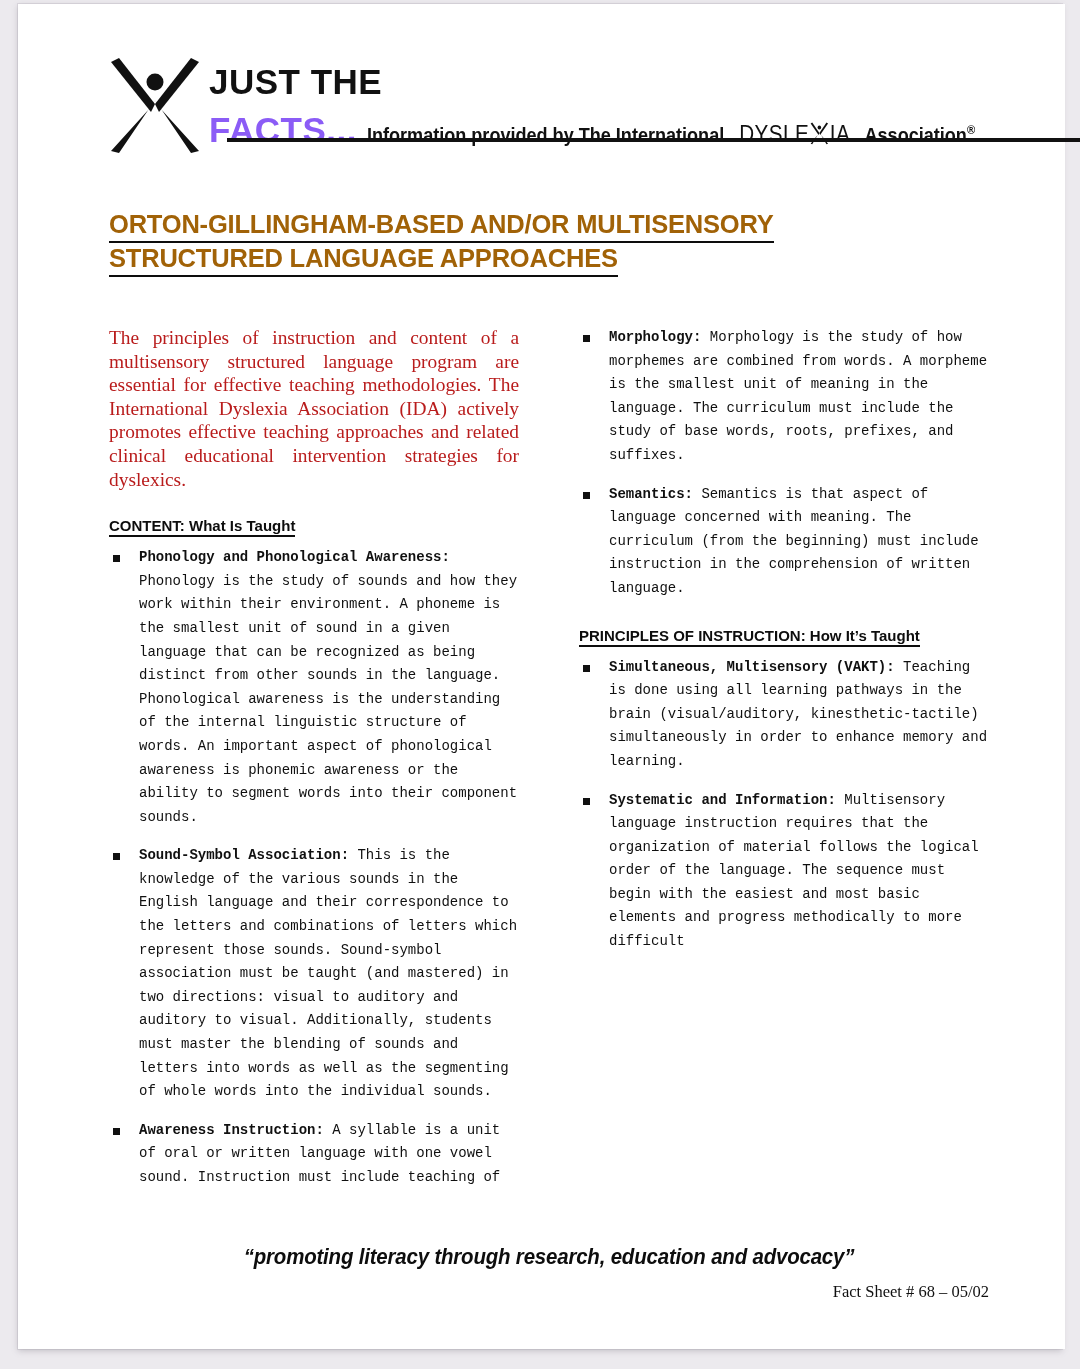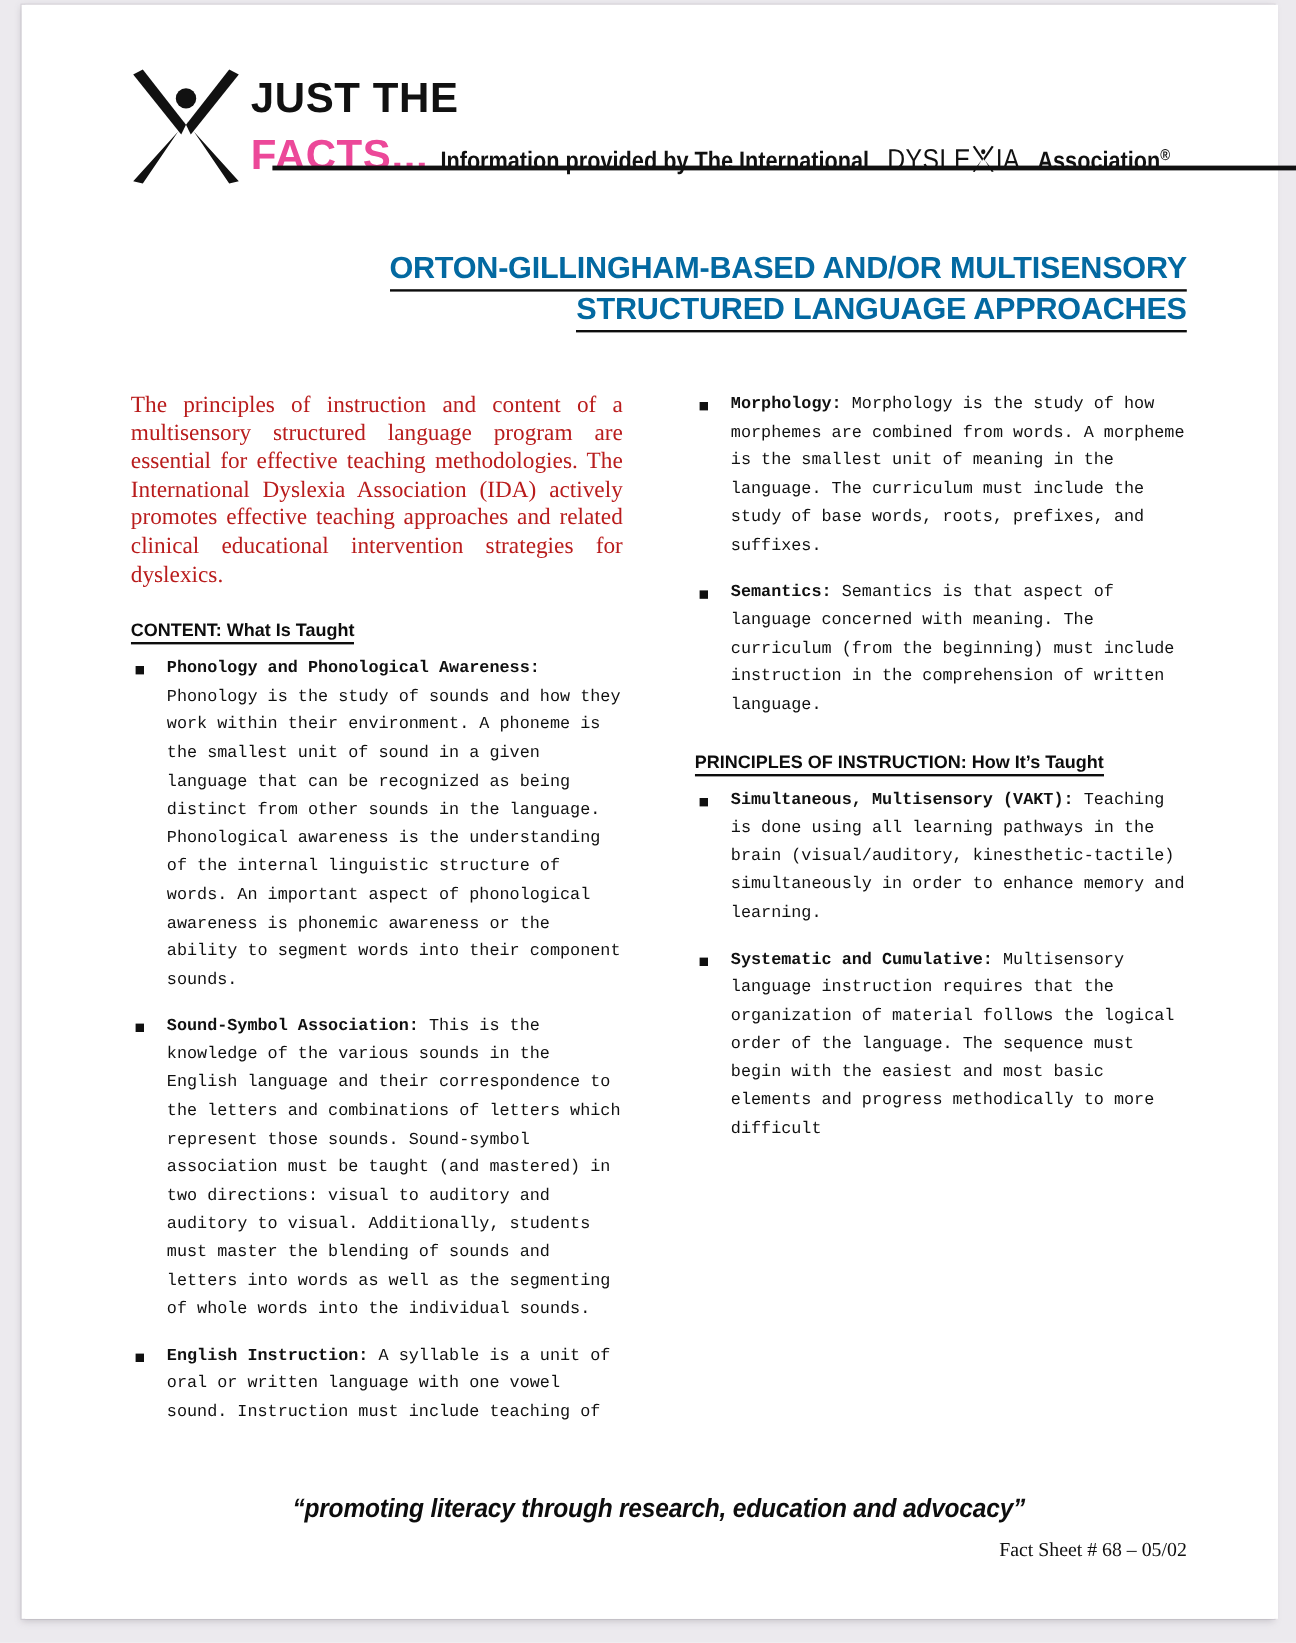--- a/index.html
+++ b/index.html
@@ -70,21 +70,21 @@
     top: 58px;
     white-space: nowrap;
     display: flex;
     align-items: baseline;
   }
   .facts-word {
     font-family: "Liberation Sans", "DejaVu Sans", sans-serif;
     font-weight: bold;
     font-size: 35px;
     letter-spacing: 0.5px;
-    color: #ec4899;
+    color: #8b5cf6;
   }
   .info-phrase {
     font-family: "Liberation Sans Narrow", "Liberation Sans", "DejaVu Sans Condensed", sans-serif;
     font-weight: bold;
     font-size: 21px;
     color: #111111;
     margin-left: 10px;
     transform: scaleX(0.86);
     transform-origin: left bottom;
     white-space: nowrap;
@@ -125,26 +125,26 @@
     height: 4px;
     background: #111111;
   }
 
   
   .doc-title {
     position: absolute;
     left: 88px;
     top: 205px;
     width: 880px;
-    text-align: right;
+    text-align: left;
     font-family: "Liberation Sans", "DejaVu Sans", sans-serif;
     font-weight: bold;
     font-size: 25.5px;
     line-height: 31px;
-    color: #0369a1;
+    color: #a16207;
     letter-spacing: -0.2px;
   }
   .doc-title span {
     display: inline-block;
     border-bottom: 2px solid #0d0d0d;
     padding-bottom: 1px;
   }
 
   
   .columns {
@@ -314,21 +314,21 @@
       </div>
 
       <ul class="bullets">
         <li>
           <span class="term">Phonology and Phonological Awareness:</span><span> Phonology is the study of sounds and how they work within their environment. A phoneme is the smallest unit of sound in a given language that can be recognized as being distinct from other sounds in the language. Phonological awareness is the understanding of the internal linguistic structure of words. An important aspect of phonological awareness is phonemic awareness or the ability to segment words into their component sounds.</span>
         </li>
         <li>
           <span class="term">Sound-Symbol Association:</span><span> This is the knowledge of the various sounds in the English language and their correspondence to the letters and combinations of letters which represent those sounds. Sound-symbol association must be taught (and mastered) in two directions: visual to auditory and auditory to visual. Additionally, students must master the blending of sounds and letters into words as well as the segmenting of whole words into the individual sounds.</span>
         </li>
         <li>
-          <span class="term">English Instruction:</span><span> A syllable is a unit of oral or written language with one vowel sound. Instruction must include teaching of</span>
+          <span class="term">Awareness Instruction:</span><span> A syllable is a unit of oral or written language with one vowel sound. Instruction must include teaching of</span>
         </li>
       </ul>
     </div>
 
     <div class="col col-right">
 
       <ul class="bullets">
         <li>
           <span class="term">Morphology:</span><span> Morphology is the study of how morphemes are combined from words. A morpheme is the smallest unit of meaning in the language. The curriculum must include the study of base words, roots, prefixes, and suffixes.</span>
         </li>
@@ -339,21 +339,21 @@
 
       <div class="section-head">
         <span class="u">PRINCIPLES OF INSTRUCTION: How It’s Taught</span>
       </div>
 
       <ul class="bullets">
         <li>
           <span class="term">Simultaneous, Multisensory (VAKT):</span><span> Teaching is done using all learning pathways in the brain (visual/auditory, kinesthetic-tactile) simultaneously in order to enhance memory and learning.</span>
         </li>
         <li>
-          <span class="term">Systematic and Cumulative:</span><span> Multisensory language instruction requires that the organization of material follows the logical order of the language. The sequence must begin with the easiest and most basic elements and progress methodically to more difficult</span>
+          <span class="term">Systematic and Information:</span><span> Multisensory language instruction requires that the organization of material follows the logical order of the language. The sequence must begin with the easiest and most basic elements and progress methodically to more difficult</span>
         </li>
       </ul>
     </div>
   </div>
 
   <div class="footer">
     <div class="tagline">“promoting literacy through research, education and advocacy”</div>
     <div class="factsheet-id">Fact Sheet # 68 – 05/02</div>
   </div>
 

